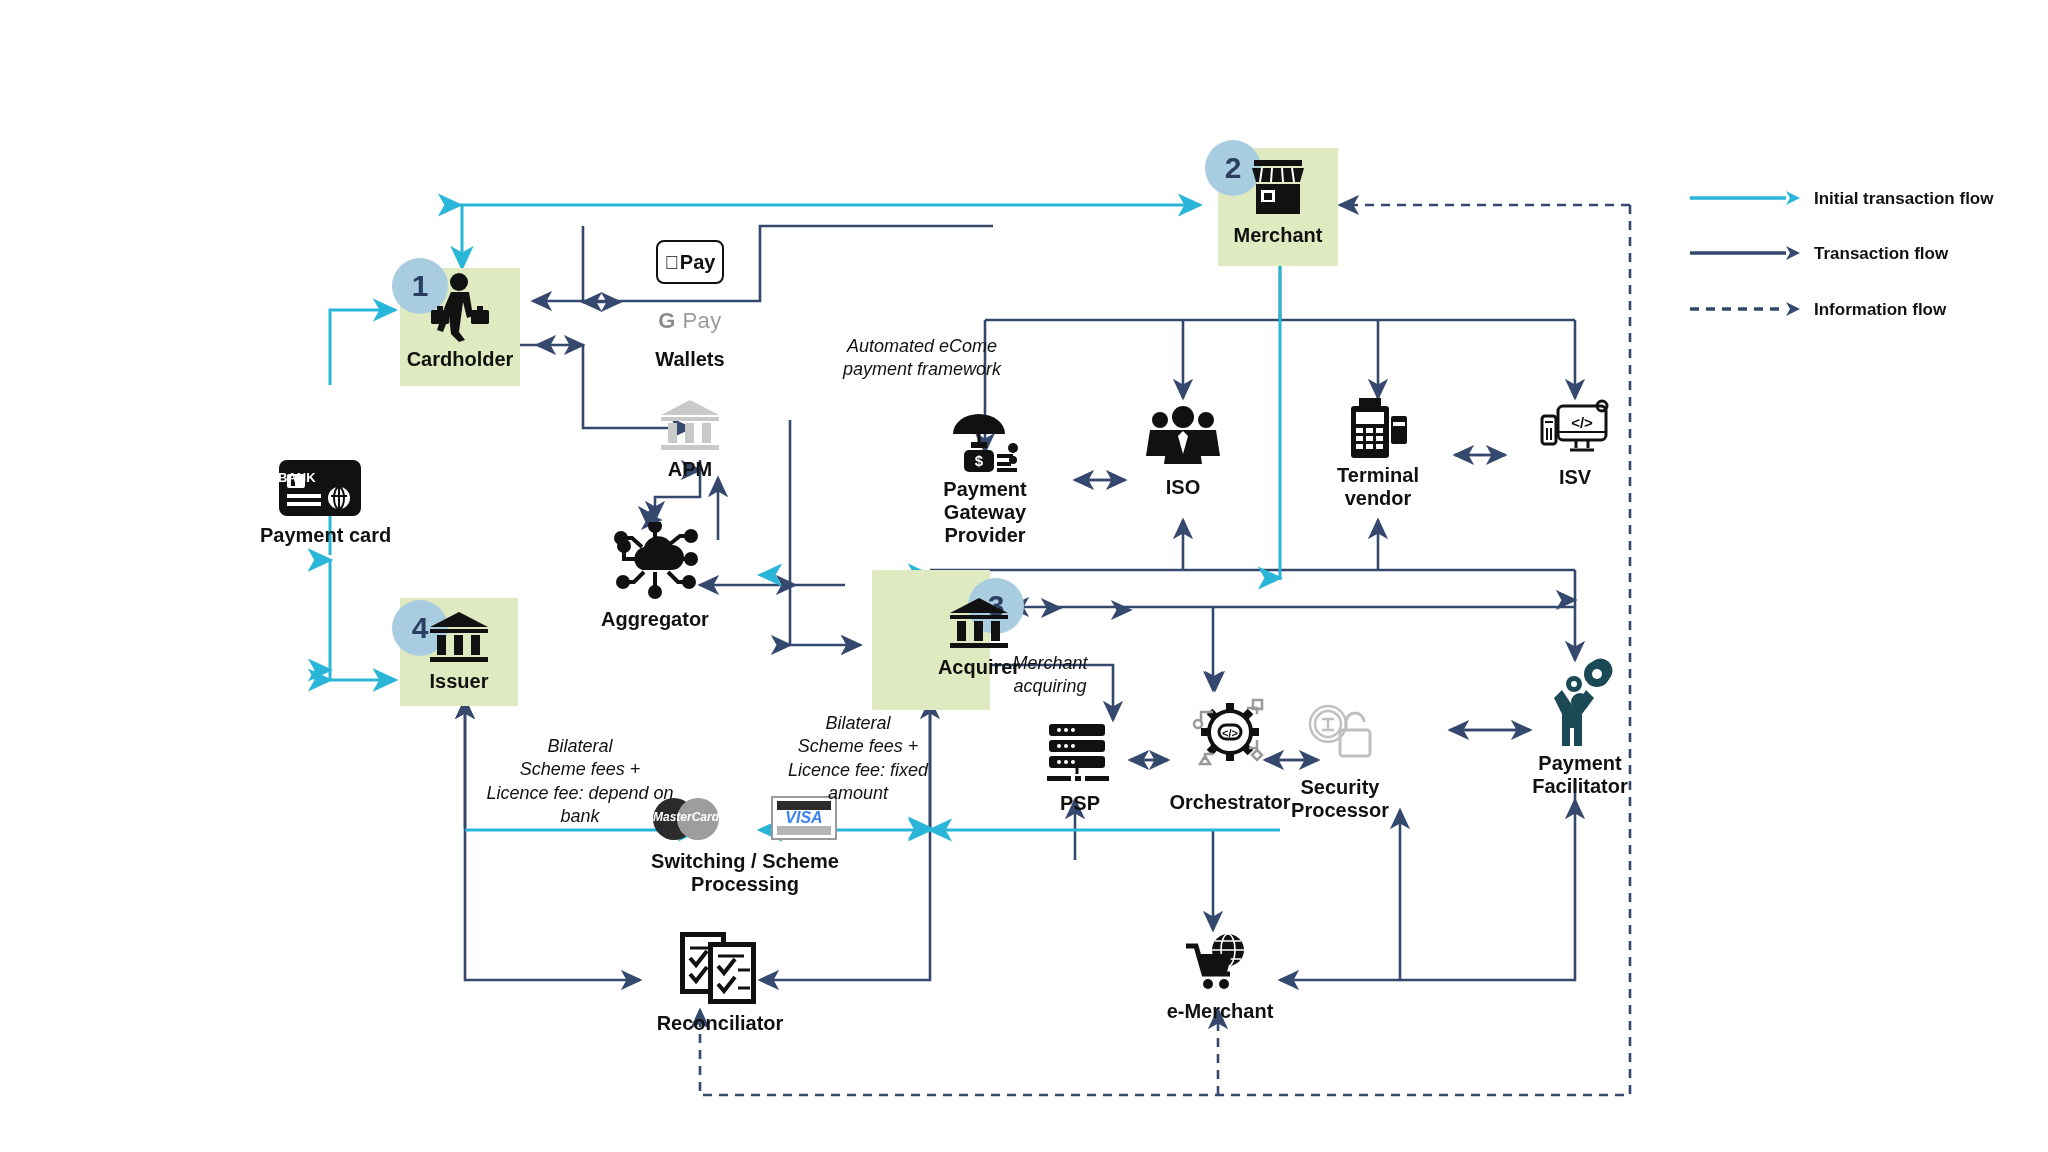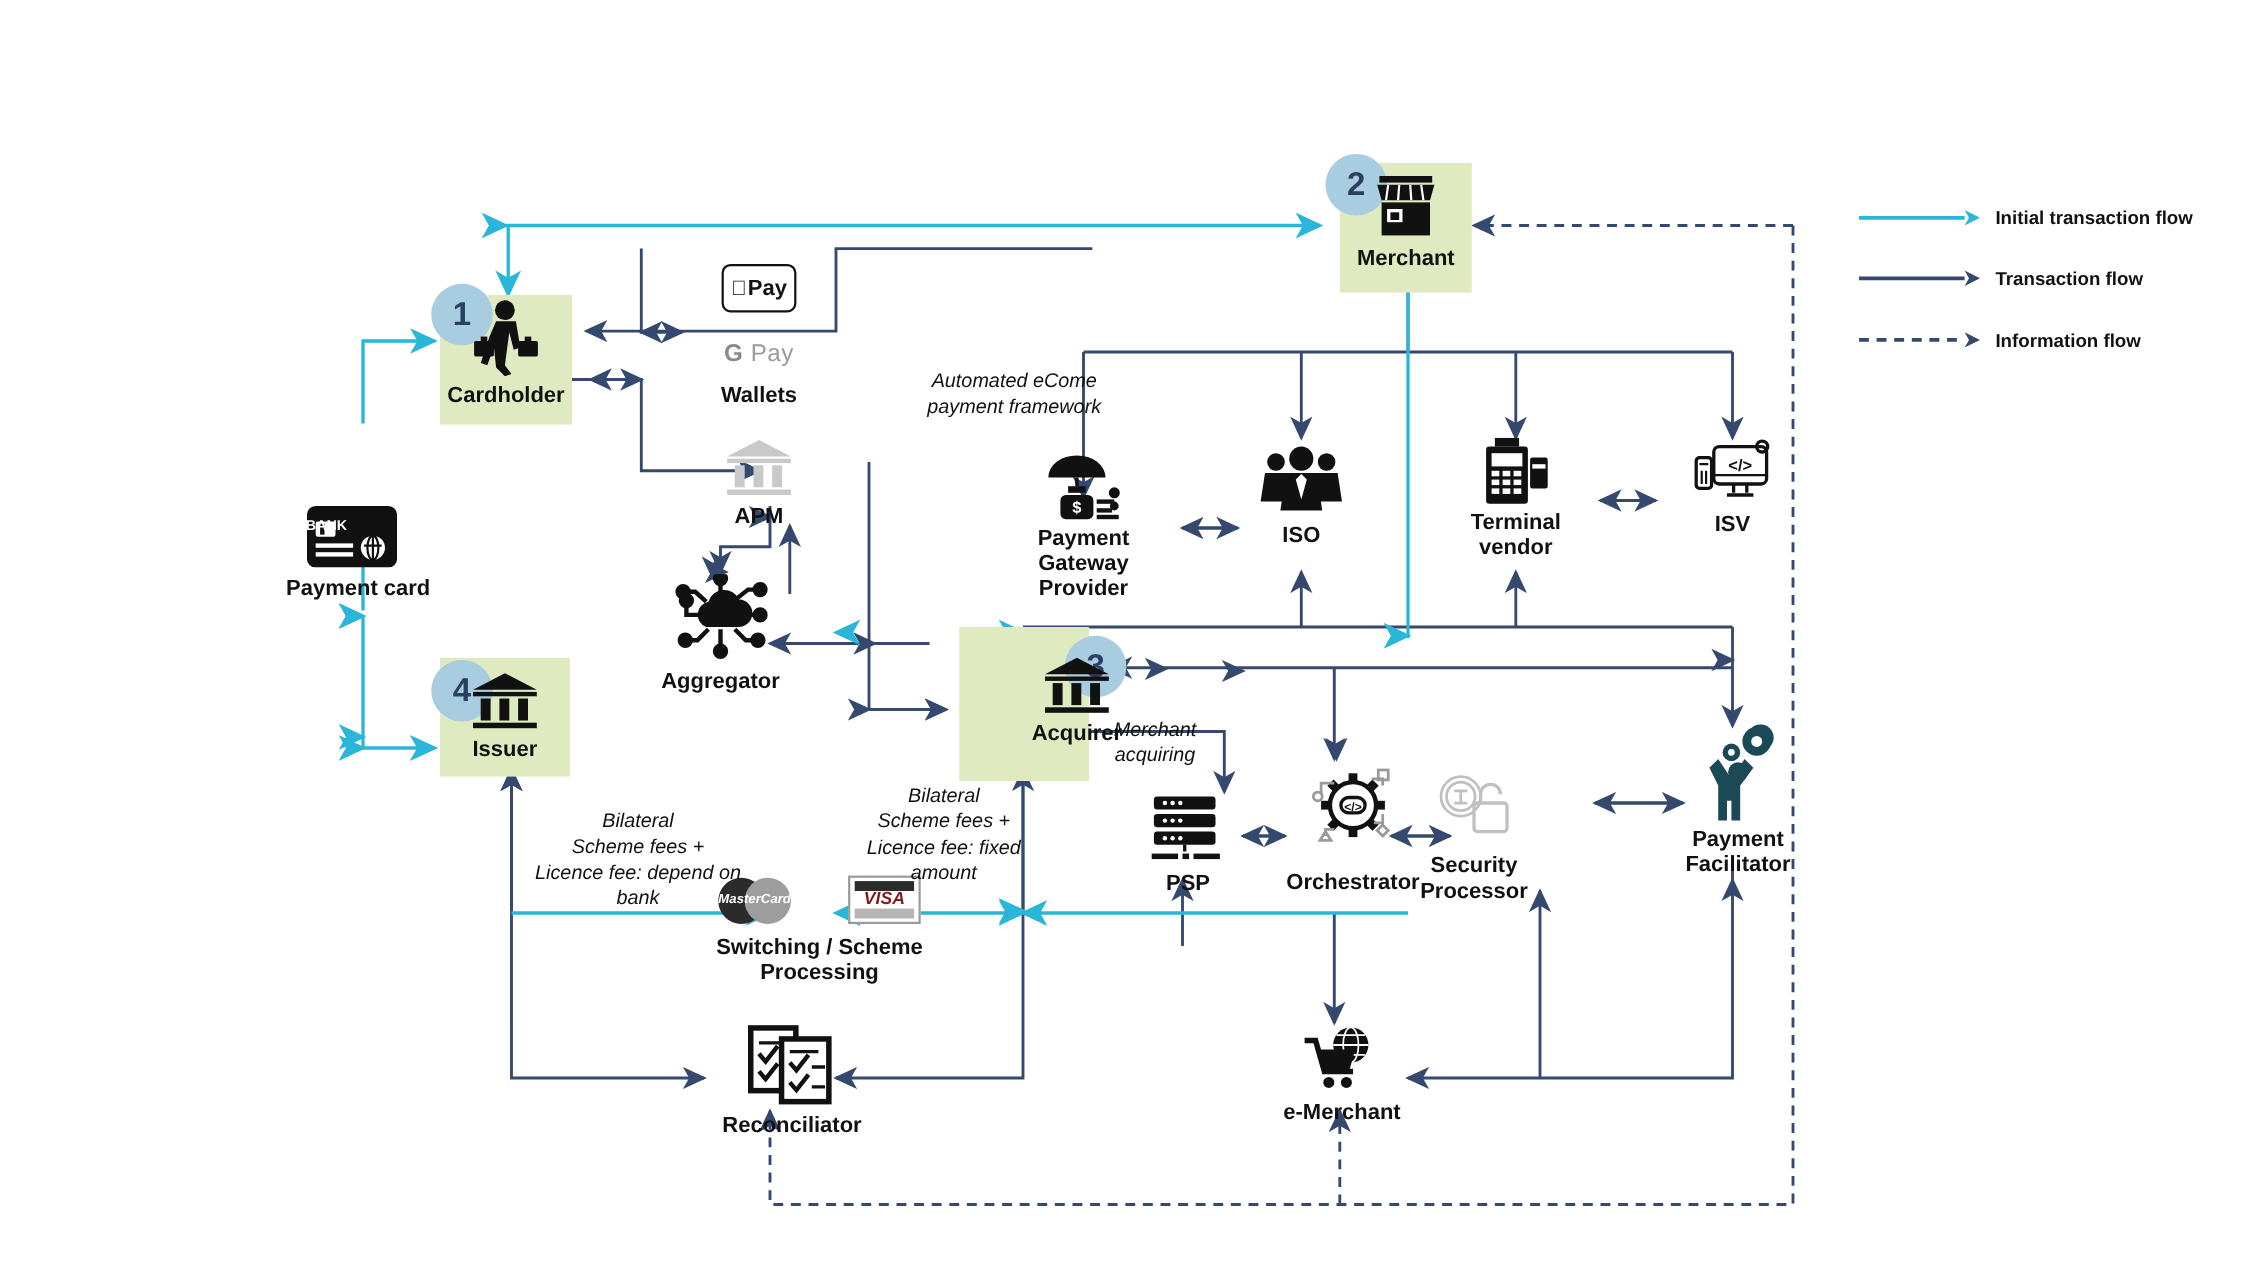--- a/index.html
+++ b/index.html
@@ -32,21 +32,21 @@
   .mc{position:relative;width:66px;height:42px;margin:0 auto;}
   .mc i{position:absolute;top:0;width:42px;height:42px;border-radius:50%;display:block;}
   .mc i.a{left:0;background:#2b2b2b;}
   .mc i.b{right:0;background:#9d9d9d;}
   .mc span{position:absolute;left:0;right:0;top:12px;text-align:center;color:#fff;
            font-size:12px;font-weight:bold;font-style:italic;z-index:3;}
   .visa{width:66px;height:44px;border:2px solid #9a9a9a;background:#fff;margin:0 auto;
         display:flex;flex-direction:column;justify-content:space-between;padding:3px 0;box-sizing:border-box;}
   .visa .bar1{height:9px;background:#2b2b2b;margin:0 4px;}
   .visa .bar2{height:9px;background:#b5b5b5;margin:0 4px;}
-  .visa .vt{font-size:16px;font-weight:bold;font-style:italic;color:#7f1d1d;text-align:center;line-height:1;}
+  .visa .vt{font-size:16px;font-weight:bold;font-style:italic;color:#3b82f6;text-align:center;line-height:1;}
 </style>
 </head>
 <body>
 
 <div id="stage">
 
   <svg id="wires" viewBox="0 0 2048 1152">
     <defs>
       <marker id="aN" markerWidth="9" markerHeight="9" refX="7.4" refY="4.5" orient="auto">
         <path d="M0,0.6 L8.4,4.5 L0,8.4 L2.2,4.5 Z" fill="#35496f"></path>

